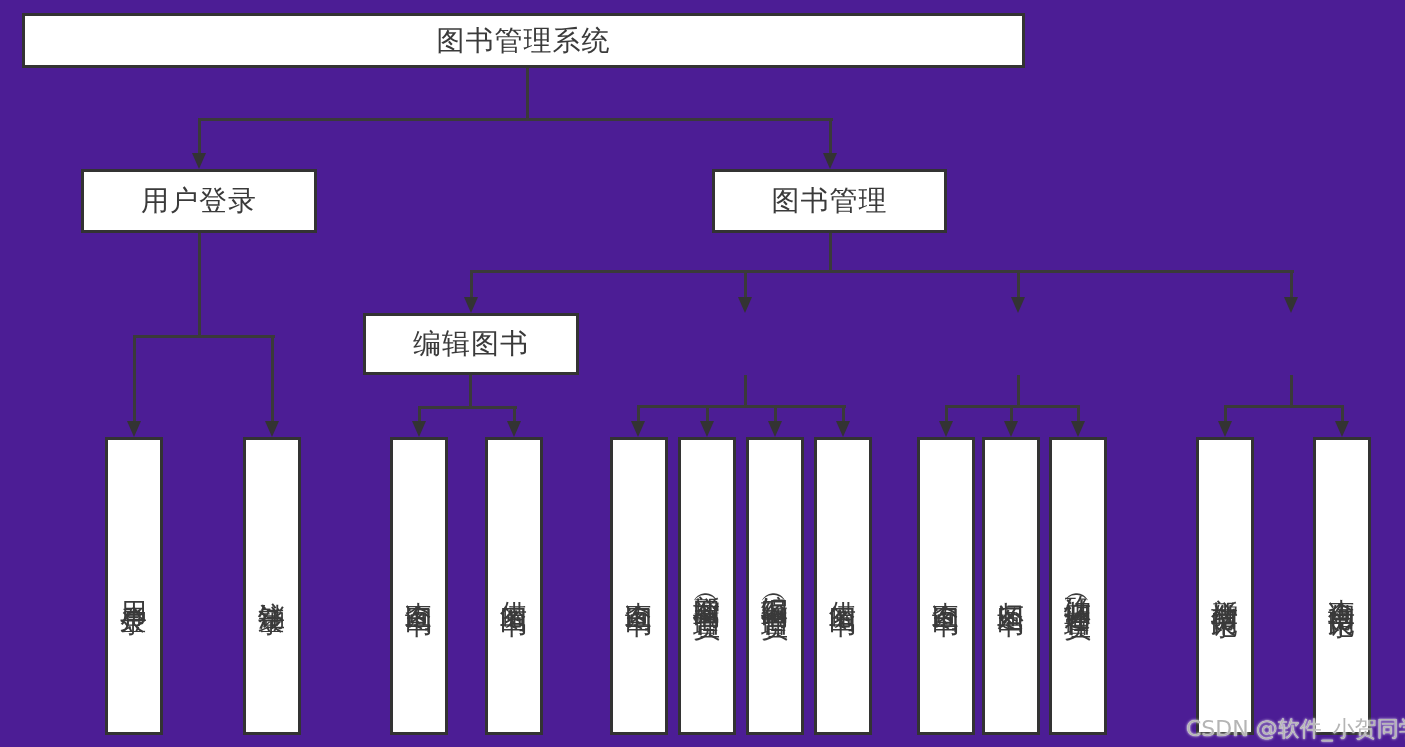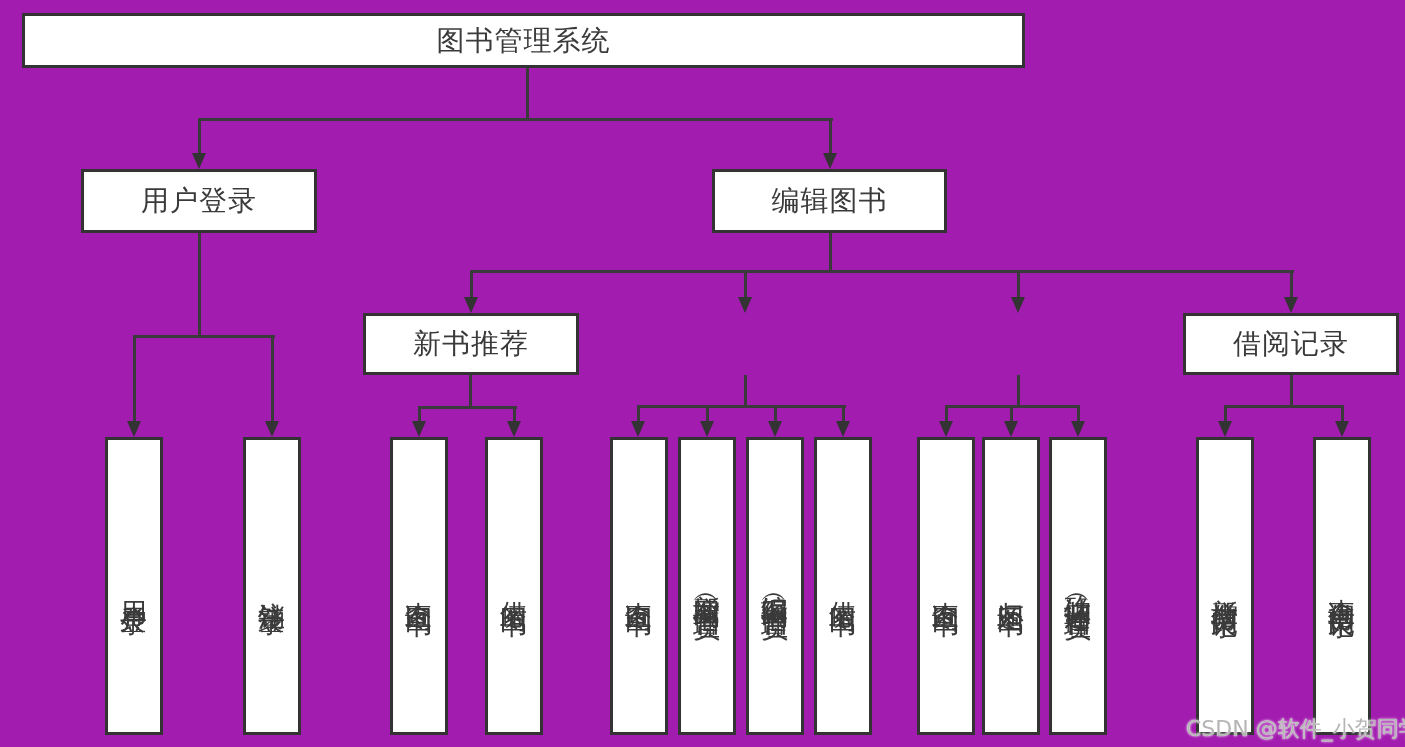--- a/index.html
+++ b/index.html
@@ -1,18 +1,18 @@
 <!DOCTYPE html>
 <html><head>
 <meta charset="utf-8">
 <style>
   * { margin:0; padding:0; box-sizing:border-box; }
   html,body { background:#ffffff; }
   .canvas {
-    position:relative; width:1405px; height:747px; background:#a21caf;
+    position:relative; width:1405px; height:747px; background:#4c1d95;
     font-family:"DejaVu Sans", sans-serif; overflow:hidden;
   }
   .box {
     position:absolute; border:3px solid #333333; background:#ffffff;
     display:flex; align-items:center; justify-content:center;
     color:#3a3a3a;
   }
   .hbox { font-size:28px; letter-spacing:1px; }
   .vbox span {
     writing-mode:vertical-rl; text-orientation:mixed;
@@ -44,21 +44,21 @@
   <div class="hline" style="left:198px;top:118px;width:635px"></div>
   <div class="vline" style="left:198px;top:118px;height:37px"></div>
   <div class="arrow" style="left:192px;top:153px"></div>
   <div class="vline" style="left:829px;top:118px;height:37px"></div>
   <div class="arrow" style="left:823px;top:153px"></div>
 
   <div class="box hbox" style="left:81px;top:169px;width:236px;height:64px">
     <span>用户登录</span>
   </div>
   <div class="box hbox" style="left:712px;top:169px;width:235px;height:64px">
-    <span>编辑图书</span>
+    <span>图书管理</span>
   </div>
 
   <div class="vline" style="left:198px;top:233px;height:104px"></div>
   <div class="hline" style="left:133px;top:335px;width:142px"></div>
   <div class="vline" style="left:133px;top:335px;height:88px"></div>
   <div class="arrow" style="left:127px;top:421px"></div>
   <div class="vline" style="left:271px;top:335px;height:88px"></div>
   <div class="arrow" style="left:265px;top:421px"></div>
 
   <div class="vline" style="left:829px;top:233px;height:40px"></div>
@@ -66,24 +66,21 @@
   <div class="vline" style="left:470px;top:270px;height:29px"></div>
   <div class="arrow" style="left:464px;top:297px"></div>
   <div class="vline" style="left:744px;top:270px;height:29px"></div>
   <div class="arrow" style="left:738px;top:297px"></div>
   <div class="vline" style="left:1017px;top:270px;height:29px"></div>
   <div class="arrow" style="left:1011px;top:297px"></div>
   <div class="vline" style="left:1290px;top:270px;height:29px"></div>
   <div class="arrow" style="left:1284px;top:297px"></div>
 
   <div class="box hbox" style="left:363px;top:313px;width:216px;height:62px">
-    <span>新书推荐</span>
-  </div>
-  <div class="box hbox" style="left:1183px;top:313px;width:216px;height:62px">
-    <span>借阅记录</span>
+    <span>编辑图书</span>
   </div>
 
   <div class="vline" style="left:469px;top:375px;height:34px"></div>
   <div class="hline" style="left:418px;top:406px;width:99px"></div>
   <div class="vline" style="left:418px;top:406px;height:17px"></div>
   <div class="arrow" style="left:412px;top:421px"></div>
   <div class="vline" style="left:513px;top:406px;height:17px"></div>
   <div class="arrow" style="left:507px;top:421px"></div>
 
   <div class="vline" style="left:744px;top:375px;height:33px"></div>

